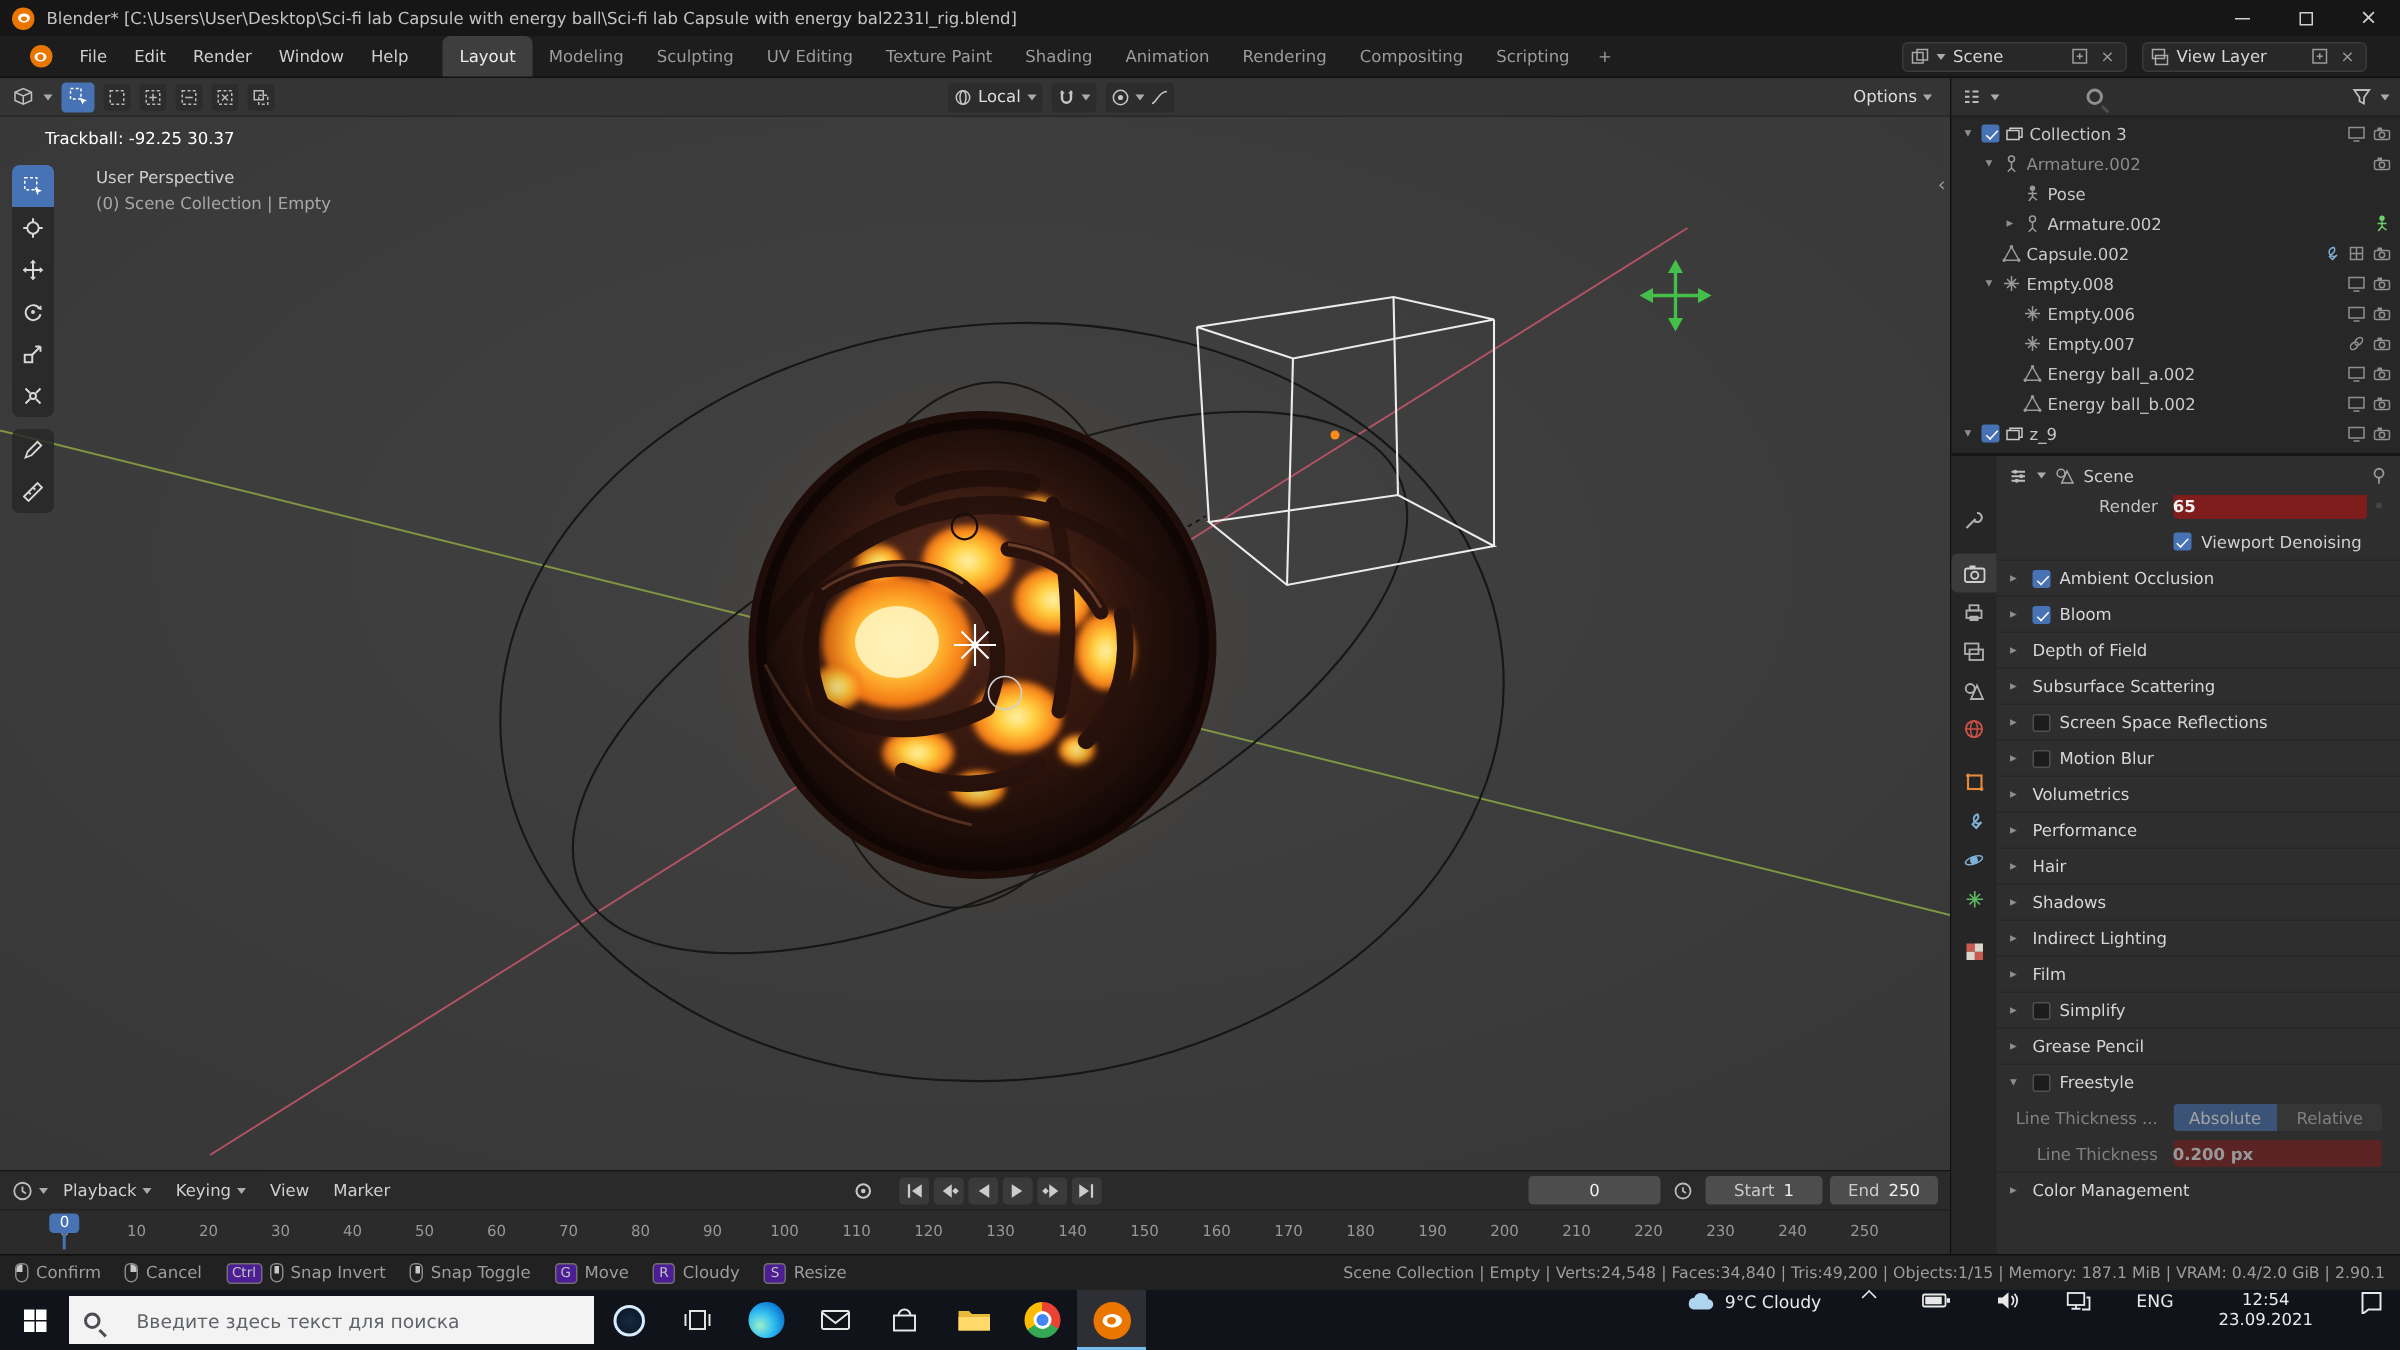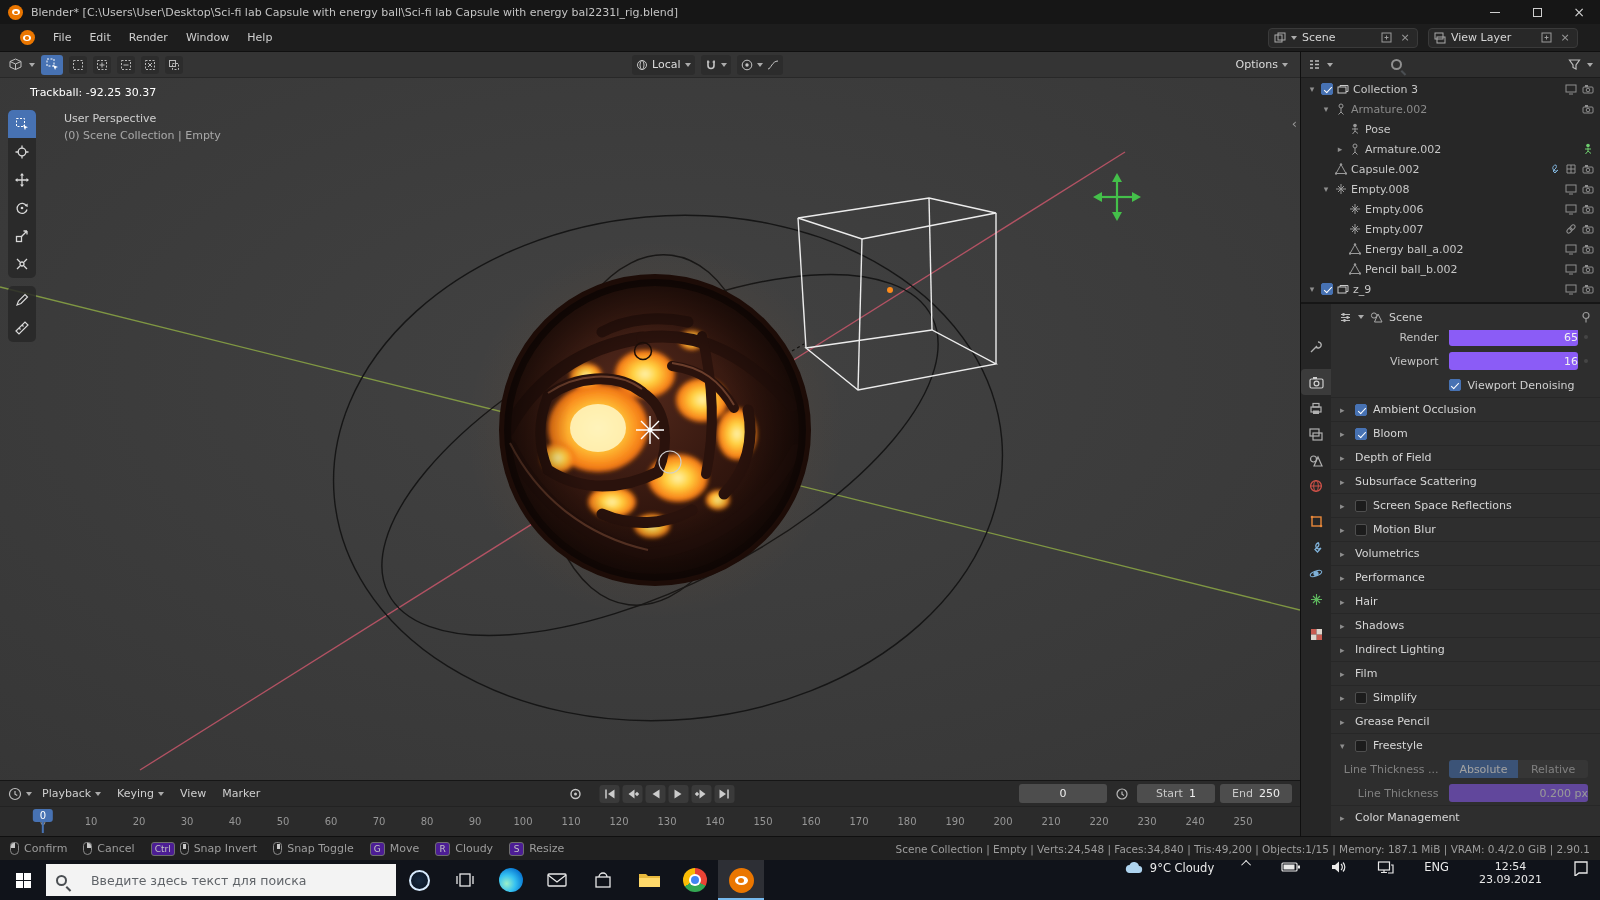--- a/index.html
+++ b/index.html
@@ -76,21 +76,21 @@
   .properties{flex:1;display:flex;background:#2e2e2e;border-top:2px solid #161616;min-height:0;}
   .props-tabs{width:30px;background:#262626;display:flex;flex-direction:column;align-items:stretch;padding-top:30px;flex:0 0 auto;}
   .ptab{height:26px;display:flex;align-items:center;justify-content:center;}
   .ptab.active{background:#3b3b3b;border-radius:4px 0 0 4px;}
   .ptab-gap{height:9px;}
   .props-main{flex:1;display:flex;flex-direction:column;min-width:0;}
   .props-header{height:26px;display:flex;align-items:center;gap:6px;padding:0 8px;flex:0 0 auto;}
   .props-scroll{flex:1;overflow:hidden;}
   .prow{height:24px;display:flex;align-items:center;padding:0 12px 0 8px;}
   .plabel{width:44%;text-align:right;padding-right:10px;color:#c3c3c3;white-space:nowrap;flex:0 0 auto;}
-  .pfield{flex:1;background:#8b5cf6;border-radius:3px;height:18px;display:flex;align-items:center;justify-content:flex-end;color:#f0f0f0;}
+  .pfield{flex:1;background:#7f1d1d;border-radius:3px;height:18px;display:flex;align-items:center;justify-content:flex-start;color:#f0f0f0;font-weight:bold;}
   .decor{width:4px;height:4px;border-radius:50%;background:#454545;margin-left:6px;flex:0 0 auto;}
   .section{height:24px;display:flex;align-items:center;gap:6px;padding:0 9px;border-top:1px solid #272727;color:#d6d6d6;}
   .section .tri{color:#8e8e8e;font-size:9px;width:9px;}
   .seg{flex:1;display:flex;height:18px;border-radius:3px;overflow:hidden;}
   .seg>span{flex:1;display:flex;align-items:center;justify-content:center;background:#3d3d3d;color:#c2c2c2;}
   .seg>span.on{background:#4772b3;color:#fff;}
   .dimrow{opacity:.55;}
 
   
   .timeline-header{height:26px;background:#2a2a2a;border-top:1px solid #161616;display:flex;align-items:center;gap:4px;padding:0 8px;position:relative;flex:0 0 auto;}
@@ -161,20 +161,33 @@
 
   <div class="topbar">
     <div class="tb-blender">
         <span class="blender-logo"></span>
       </div>
     <span class="menu-item">File</span>
     <span class="menu-item">Edit</span>
     <span class="menu-item">Render</span>
     <span class="menu-item">Window</span>
     <span class="menu-item">Help</span>
+    <div class="ws-tabs">
+      <span class="ws-tab active">Layout</span>
+      <span class="ws-tab">Modeling</span>
+      <span class="ws-tab">Sculpting</span>
+      <span class="ws-tab">UV Editing</span>
+      <span class="ws-tab">Texture Paint</span>
+      <span class="ws-tab">Shading</span>
+      <span class="ws-tab">Animation</span>
+      <span class="ws-tab">Rendering</span>
+      <span class="ws-tab">Compositing</span>
+      <span class="ws-tab">Scripting</span>
+      <span class="ws-add">+</span>
+    </div>
     <div class="sel-group">
       <div class="sel-field">
         <svg width="12" height="12">
             <rect x="1" y="3" width="7" height="7" fill="none" stroke="#a9a9a9"></rect>
             <rect x="4" y="1" width="7" height="7" fill="none" stroke="#a9a9a9"></rect>
           </svg>
         <span class="caret"></span>
         <span class="lbl">Scene</span>
         <span class="mini-btn">
             <svg width="11" height="11">
@@ -750,21 +763,21 @@
           </div>
 
           <div class="orow ind2">
             <span class="tri"></span>
             <svg width="12" height="12">
                 <path d="M6,1.5 L11,10.5 H1 Z" fill="none" stroke="#9a9a9a"></path>
                 <circle cx="6" cy="1.5" r="1.2" fill="#9a9a9a"></circle>
                 <circle cx="11" cy="10.5" r="1.2" fill="#9a9a9a"></circle>
                 <circle cx="1" cy="10.5" r="1.2" fill="#9a9a9a"></circle>
               </svg>
-            <span class="olabel">Pencil ball_b.002</span>
+            <span class="olabel">Energy ball_b.002</span>
             <span class="rt">
               <svg width="12" height="11">
                   <rect x="1" y="1" width="10" height="7" fill="none" stroke="#8f8f8f"></rect>
                   <path d="M4,10 h4" stroke="#8f8f8f"></path>
                 </svg>
               <svg width="12" height="10">
                   <rect x="1" y="3" width="10" height="6" rx="1" fill="none" stroke="#8f8f8f"></rect>
                   <circle cx="6" cy="6" r="1.8" fill="none" stroke="#8f8f8f"></circle>
                   <rect x="3" y="1" width="3" height="2" fill="#8f8f8f"></rect>
                 </svg>
@@ -889,27 +902,20 @@
                 <circle cx="6" cy="4.5" r="3" fill="none" stroke="#9a9a9a" stroke-width="1.2"></circle>
                 <path d="M6,7.5 v4" stroke="#9a9a9a" stroke-width="1.2"></path>
               </svg>
           </div>
 
           <div class="props-scroll">
             <div class="prow" style="margin-top:-5px">
               <span class="plabel">Render</span>
               <span class="pfield">
                   <span>65</span>
-                </span>
-              <span class="decor"></span>
-            </div>
-            <div class="prow">
-              <span class="plabel">Viewport</span>
-              <span class="pfield">
-                  <span>16</span>
                 </span>
               <span class="decor"></span>
             </div>
             <div class="prow">
               <span class="plabel"></span>
               <span class="cb on"></span>
               <span style="margin-left:7px;color:#d0d0d0">Viewport Denoising</span>
             </div>
 
             <div class="section">

